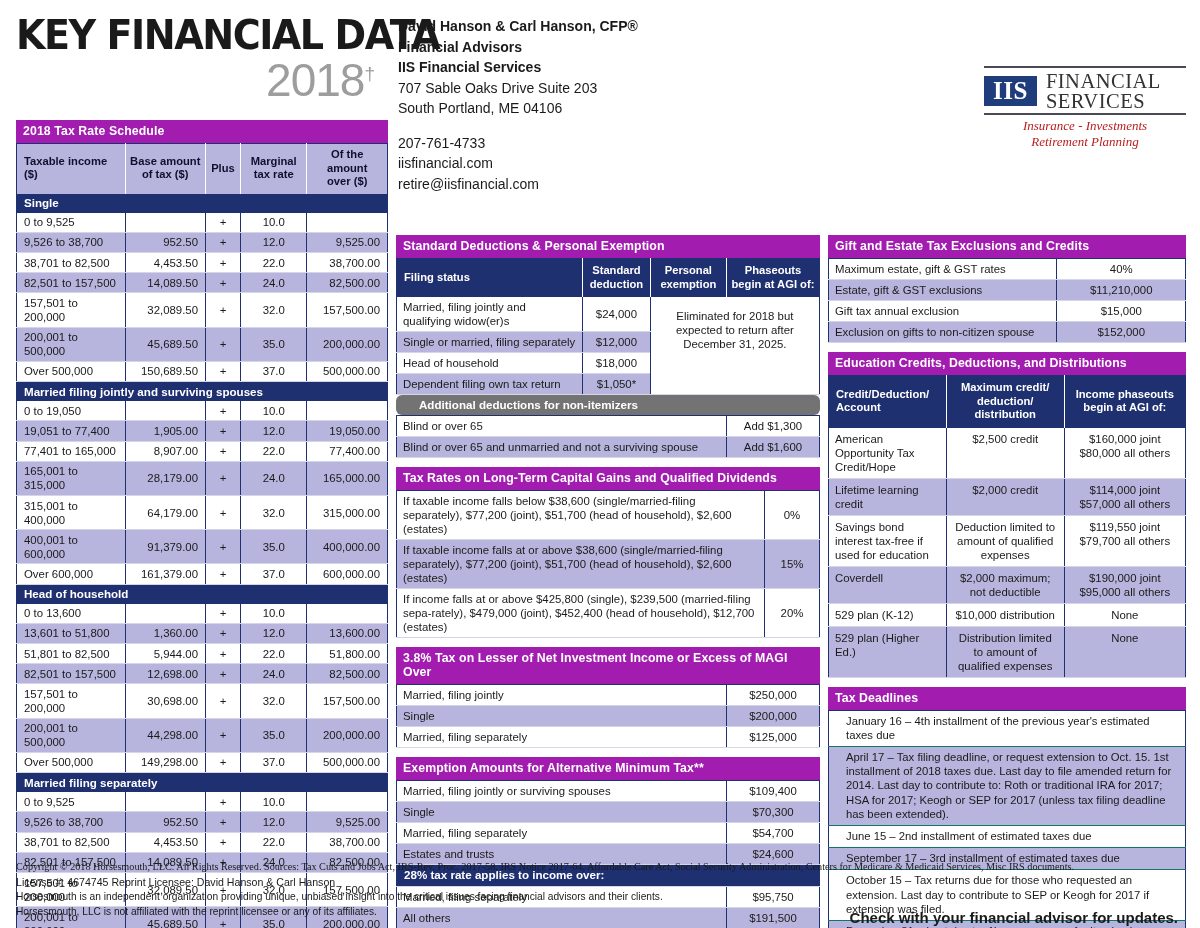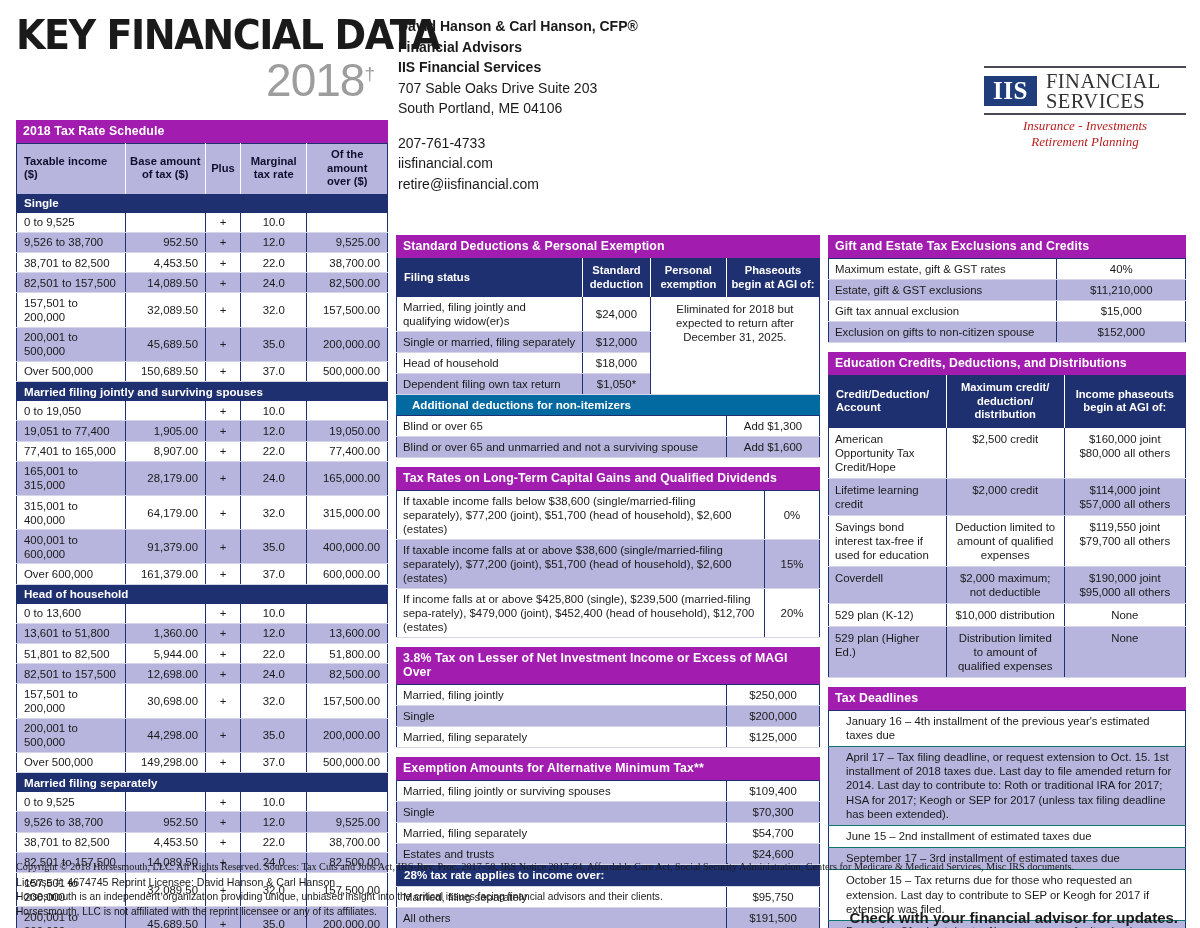--- a/index.html
+++ b/index.html
@@ -72,23 +72,24 @@
 
   
   .card { margin-bottom: 9px; }
   .cap-black {
     background: #a21caf; color: #ffffff;
     font-weight: 700; font-size: 12.3px;
     padding: 4px 7px 5px 7px;
     letter-spacing: 0.1px;
   }
   .cap-blue {
-    background: #0369a1; color: #ffffff;
+    background: #737373; color: #ffffff;
     font-weight: 700; font-size: 11.6px;
-    padding: 3px 7px 4px 16px;
+    padding: 3px 7px 4px 23px;
+    border-radius: 6px;
   }
   table { border-collapse: collapse; width: 100%; table-layout: fixed; }
   td, th { font-size: 11.4px; padding: 3px 6px; vertical-align: middle; }
   .bx { border: 1px solid #1f3070; }
   .hdr-lav th {
     background: #b7b5dd; color: #10102e;
     font-weight: 700; font-size: 11.2px;
     text-align: center; line-height: 13.5px;
     padding: 4px 4px 5px 4px;
     border-left: 1px solid #ffffff;
@@ -419,21 +420,21 @@
                 <th>Filing status</th>
                 <th>Standard<br>deduction</th>
                 <th>Personal<br>exemption</th>
                 <th>Phaseouts<br>begin at AGI of:</th>
               </tr>
             </thead>
           <tbody id="sd-body">
               <tr class="w">
                 <td class="l">Married, filing jointly and qualifying widow(er)s</td>
                 <td class="c sepL">$24,000</td>
-                <td class="c sepL" colspan="2" rowspan="4" style="vertical-align: top; line-height: 14px; padding-top: 5px;">Eliminated for 2018 but expected to return after December 31, 2025.</td>
+                <td class="c sepL" colspan="2" rowspan="4" style="vertical-align: top; line-height: 14px; padding-top: 12px;">Eliminated for 2018 but expected to return after December 31, 2025.</td>
               </tr>
               <tr class="v">
                 <td class="l">Single or married, filing separately</td>
                 <td class="c sepL">$12,000</td>
               </tr>
               <tr class="w">
                 <td class="l">Head of household</td>
                 <td class="c sepL">$18,000</td>
               </tr>
               <tr class="v">

